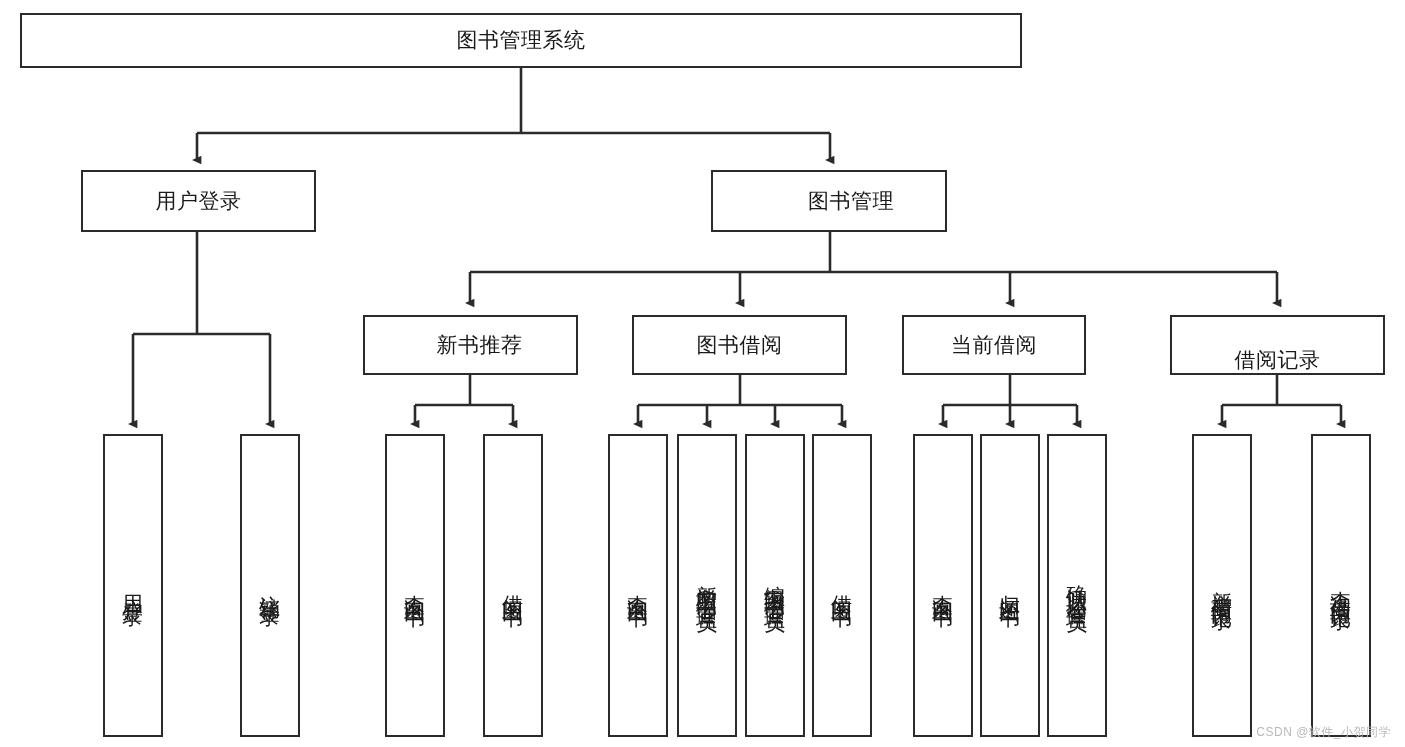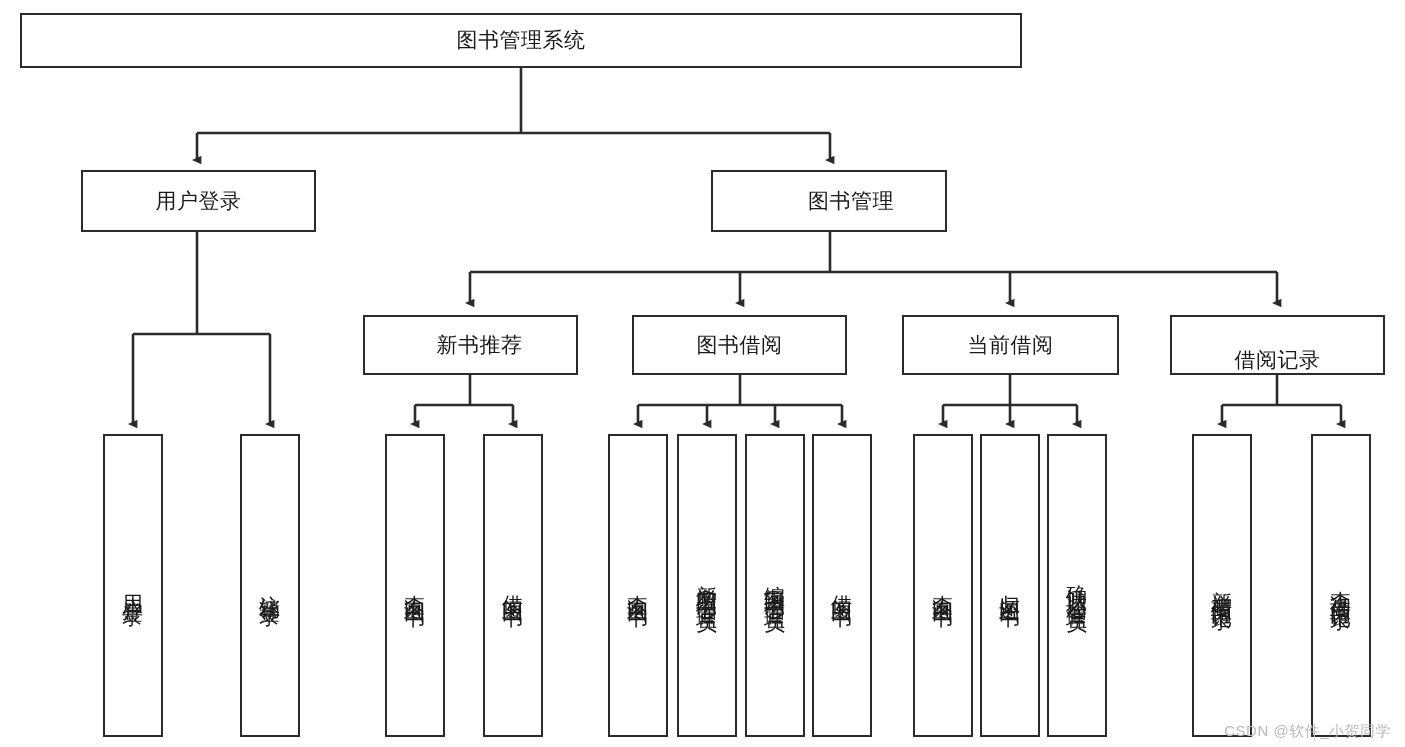--- a/index.html
+++ b/index.html
@@ -72,21 +72,21 @@
     line-height: 1.0;
     letter-spacing: 4px;
     white-space: nowrap;
     text-align: center;
   }
 
   #watermark {
     position: absolute;
     right: 14px;
     bottom: 6px;
-    font-size: 15px;
+    font-size: 12px;
     color: #b9b9b9;
     letter-spacing: 0.5px;
     z-index: 5;
     white-space: nowrap;
   }
 </style>
 </head>
 <body>
 
 <div id="diagram-canvas">
@@ -151,21 +151,21 @@
   <div class="node horizontal" style="left:711px; top:170px; width:236px; height:62px;padding-left:44px;">
     <span class="node-label">图书管理</span>
   </div>
 
   <div class="node horizontal" style="left:363px; top:315px; width:215px; height:60px;padding-left:18px;">
     <span class="node-label">新书推荐</span>
   </div>
   <div class="node horizontal" style="left:632px; top:315px; width:215px; height:60px;">
     <span class="node-label">图书借阅</span>
   </div>
-  <div class="node horizontal" style="left:902px; top:315px; width:217px; height:60px;">
+  <div class="node horizontal" style="left:902px; top:315px; width:184px; height:60px;">
     <span class="node-label">当前借阅</span>
   </div>
   <div class="node horizontal" style="left:1170px; top:315px; width:215px; height:60px;align-items:flex-end;">
     <span class="node-label">借阅记录</span>
   </div>
 
   <div class="node vertical" style="left:103px; top:434px; width:60px; height:303px;">
     <span class="node-label">用户登录</span>
   </div>
   <div class="node vertical" style="left:240px; top:434px; width:60px; height:303px;">

